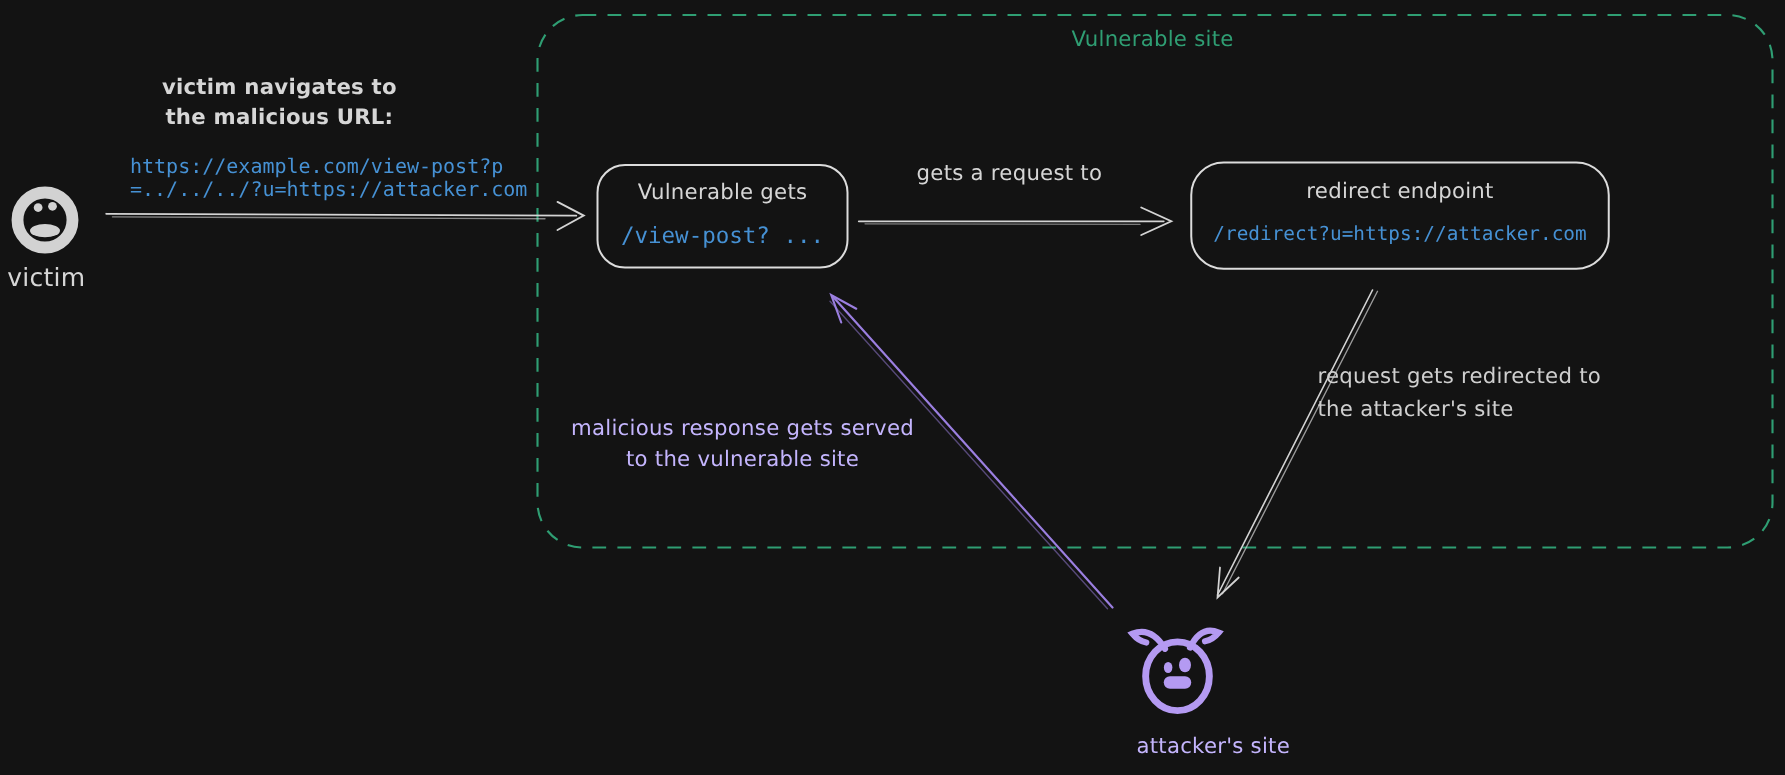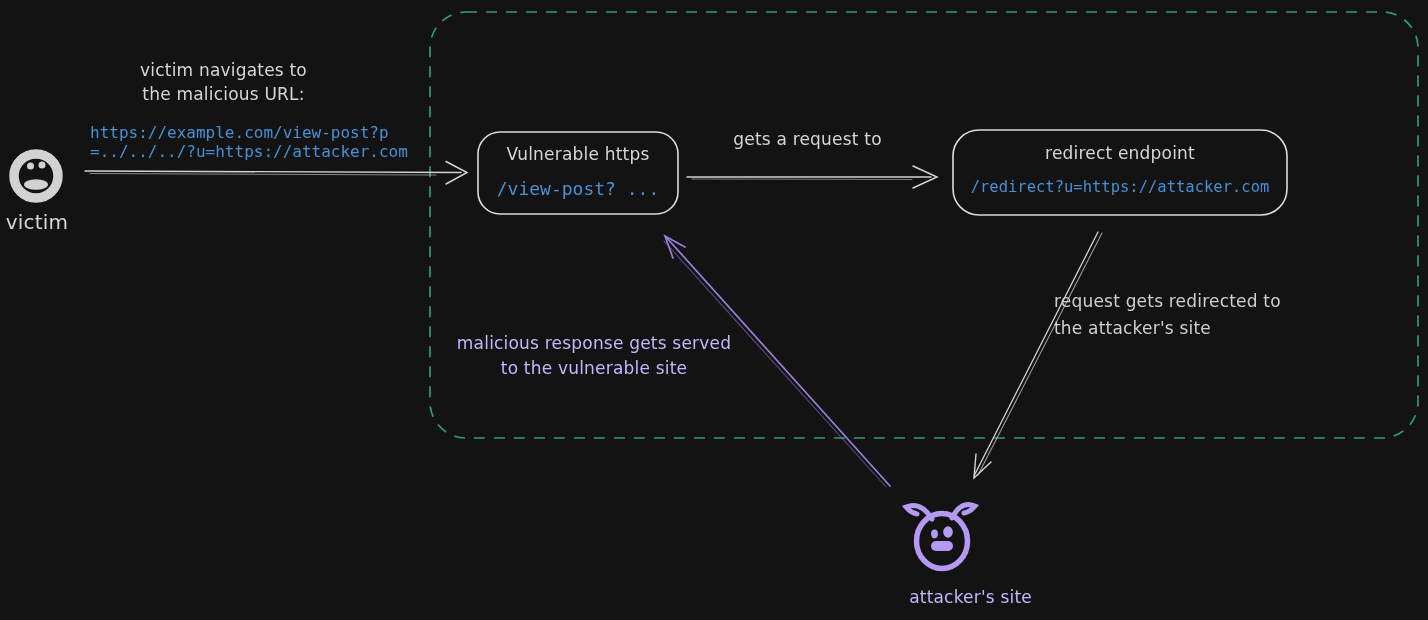--- a/index.html
+++ b/index.html
@@ -76,30 +76,31 @@
     <g fill="#b49af2" stroke="#b49af2">
       <ellipse cx="942" cy="541" rx="25.5" ry="27.5" fill="none" stroke-width="5.5"></ellipse>
       <path d="M932,519 Q921,501 906,507 Q911,513 917,514" fill="none" stroke-width="5" stroke-linecap="round"></path>
       <path d="M952,518 Q961,500 975,506 Q970,512 964,513" fill="none" stroke-width="5" stroke-linecap="round"></path>
       <ellipse cx="934.5" cy="534" rx="3.4" ry="4.4" stroke="none"></ellipse>
       <ellipse cx="948" cy="532" rx="4.8" ry="5.8" stroke="none"></ellipse>
       <rect x="931" y="541" width="22" height="10" rx="5" stroke="none"></rect>
     </g>
   </svg>
 
-  <div class="txt hand center" style="left:116px;top:58px;width:215px;">victim navigates to
+  <div class="txt hand center" style="left:116px;top:58px;width:215px;font-weight:bold;">victim navigates to
 the malicious URL:</div>
 
-  <div class="txt code" style="left:90px;top:123px;width:340px;">https://example.com/view-post?p
+  <div class="txt code" style="left:104px;top:123px;width:340px;">https://example.com/view-post?p
 =../../../?u=https://attacker.com</div>
 
   <div class="txt hand center" style="left:4px;top:210px;width:66px;font-size:20px;">victim</div>
 
+  <div class="txt hand center green" style="left:822px;top:20px;width:200px;">Vulnerable site</div>
 
-  <div class="txt hand center" style="left:483px;top:142px;width:190px;">Vulnerable https</div>
+  <div class="txt hand center" style="left:483px;top:142px;width:190px;">Vulnerable gets</div>
   <div class="txt code center" style="left:483px;top:179px;width:190px;font-size:18px;">/view-post? ...</div>
 
   <div class="txt hand center" style="left:700px;top:127px;width:215px;">gets a request to</div>
 
   <div class="txt code center" style="left:963px;top:178px;width:314px;font-size:15.5px;">/redirect?u=https://attacker.com</div>
   <div class="txt hand center" style="left:963px;top:141px;width:314px;">redirect endpoint</div>
 
   <div class="txt hand dim" style="left:1054px;top:288px;width:295px;line-height:27px;">request gets redirected to
 the attacker's site</div>
 

